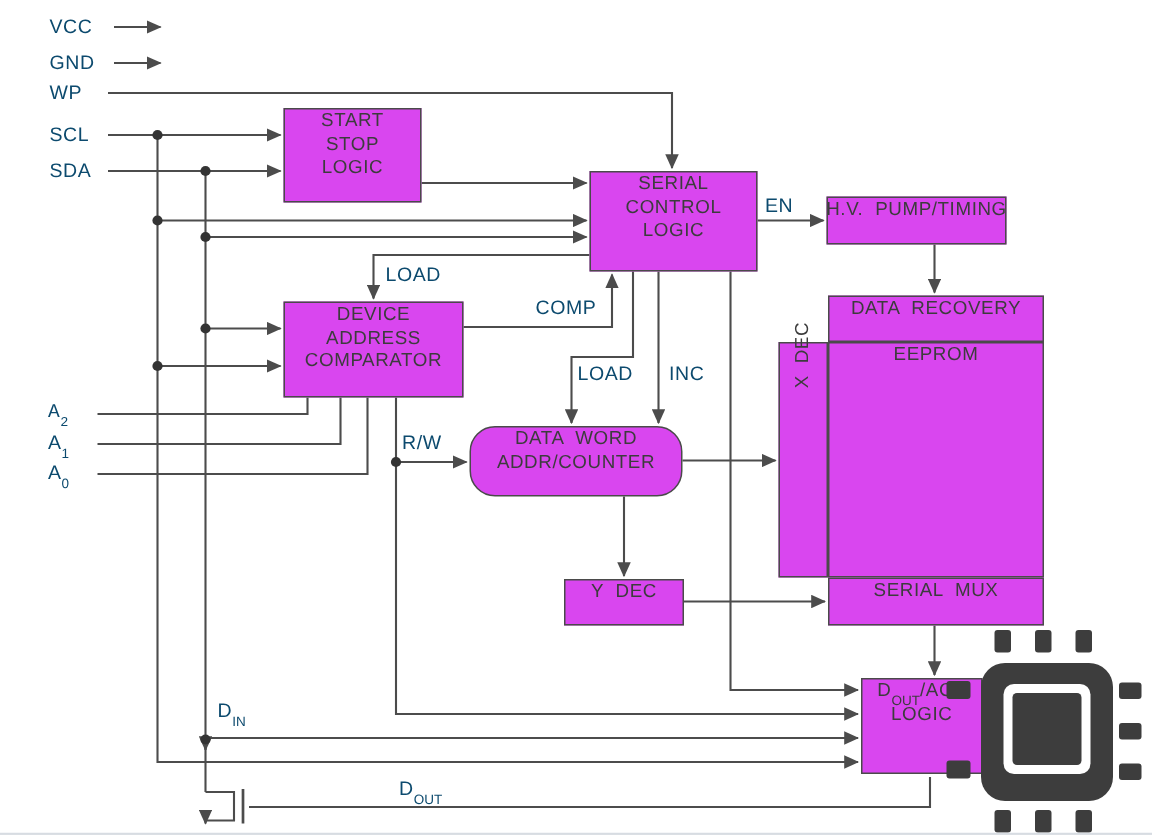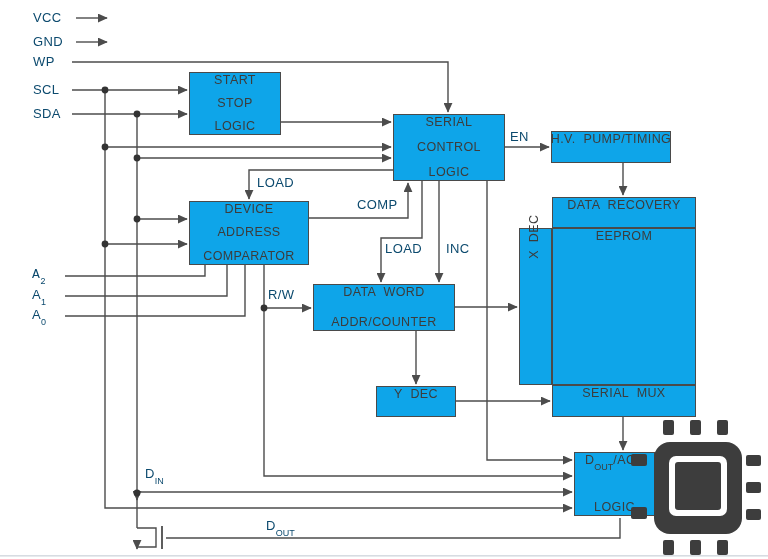--- a/index.html
+++ b/index.html
@@ -2,22 +2,22 @@
 <html><head>
 <meta charset="utf-8">
 <style>
   html,body{margin:0;padding:0;background:#ffffff;}
   #stage{
     position:relative;width:768px;height:559px;background:#ffffff;overflow:hidden;
     font-family:"Liberation Sans","DejaVu Sans",sans-serif;color:#3a3a3a;
   }
   #wires{position:absolute;left:0;top:0;z-index:1;}
   .box{
-    position:absolute;z-index:2;background:#0ea5e9;border:1.6px solid #4a4a4a;
-    display:flex;flex-direction:column;align-items:center;justify-content:space-between;
+    position:absolute;z-index:2;background:#d946ef;border:1.6px solid #4a4a4a;
+    display:flex;flex-direction:column;align-items:center;justify-content:flex-start;
     font-size:12.5px;letter-spacing:.4px;word-spacing:4px;line-height:15.5px;
     text-align:center;color:#3c3c3c;box-sizing:border-box;white-space:nowrap;
   }
   .pinlabel,.siglabel{
     position:absolute;z-index:2;font-size:13px;letter-spacing:.4px;line-height:14px;
     color:#0c4a6e;white-space:nowrap;
   }
   sub{font-size:9px;letter-spacing:0;line-height:0;position:relative;bottom:-2px;}
   .vert{transform:rotate(-90deg);white-space:nowrap;}
   #chip{position:absolute;left:0;top:0;z-index:3;pointer-events:none;}
@@ -139,21 +139,21 @@
   <div class="box" style="left:552px;top:385px;width:144px;height:32px;">
     <div>SERIAL MUX</div>
   </div>
 
   <div class="box" style="left:189px;top:201px;width:120px;height:64px;">
     <div>DEVICE</div>
     <div>ADDRESS</div>
     <div>COMPARATOR</div>
   </div>
 
-  <div class="box" style="left:313px;top:284px;width:142px;height:47px;">
+  <div class="box" style="left:313px;top:284px;width:142px;height:47px;border-radius:17px;">
     <div>DATA WORD</div>
     <div>ADDR/COUNTER</div>
   </div>
 
   <div class="box" style="left:376px;top:386px;width:80px;height:31px;">
     <div>Y DEC</div>
   </div>
 
   <div class="box" style="left:574px;top:452px;width:81px;height:64px;">
     <div><span>D</span><sub>OUT</sub><span>/ACK</span></div>

